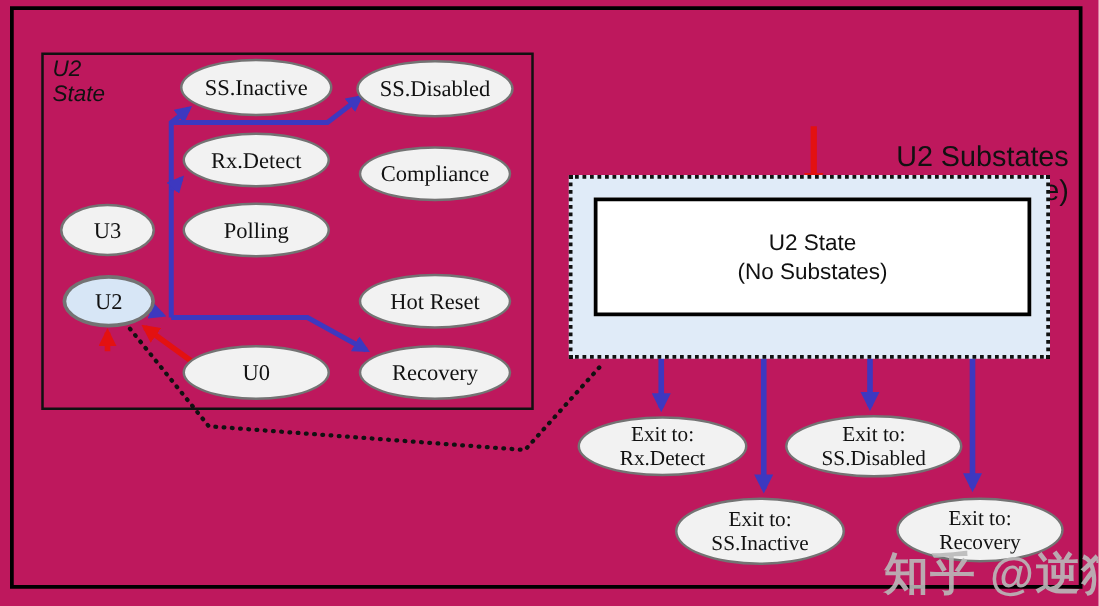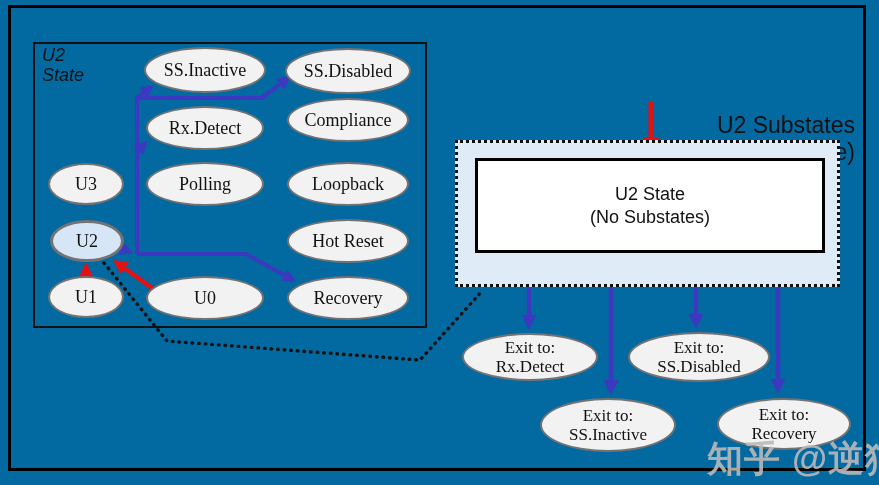--- a/index.html
+++ b/index.html
@@ -1,17 +1,17 @@
 <!DOCTYPE html>
 <html><head>
 <meta charset="utf-8">
 <style>
   html,body{margin:0;padding:0;background:#fff;}
   .stage{
-    position:relative;width:879px;height:485px;background:#0369a1;overflow:hidden;
+    position:relative;width:879px;height:485px;background:#be185d;overflow:hidden;
     font-family:"Liberation Sans","DejaVu Sans",sans-serif;color:#111;
   }
   .frame{
     position:absolute;left:8px;top:5px;width:858px;height:466px;
     border:3px solid #000;box-sizing:border-box;
   }
   .arrows{position:absolute;left:0;top:0;width:879px;height:485px;}
   .panel-left{
     position:absolute;left:33px;top:42px;width:394px;height:286px;
     border:2px solid #111;box-sizing:border-box;background:transparent;
@@ -85,27 +85,25 @@
     <path d="M778,254 L778,390" fill="none" stroke="#3d38c0" stroke-width="4.5" marker-end="url(#ab)"></path>
   </svg>
 
   <div class="panel-left"></div>
   <div class="panel-title">U2
 State</div>
 
   <div class="node" style="left:144px;top:47px;width:122px;height:46px;">SS.Inactive</div>
   <div class="node" style="left:285px;top:48px;width:126px;height:46px;">SS.Disabled</div>
   <div class="node" style="left:146px;top:106px;width:118px;height:44px;">Rx.Detect</div>
-  <div class="node" style="left:287px;top:98px;width:122px;height:44px;">Compliance</div>
+  <div class="node" style="left:287px;top:117px;width:122px;height:44px;">Compliance</div>
   <div class="node" style="left:48px;top:163px;width:76px;height:42px;">U3</div>
   <div class="node" style="left:146px;top:162px;width:118px;height:44px;">Polling</div>
-  <div class="node" style="left:287px;top:162px;width:122px;height:44px;">Loopback</div>
   <div class="node hl" style="left:50px;top:220px;width:74px;height:42px;">U2</div>
   <div class="node" style="left:287px;top:219px;width:122px;height:44px;">Hot Reset</div>
-  <div class="node" style="left:48px;top:276px;width:76px;height:42px;">U1</div>
   <div class="node" style="left:146px;top:276px;width:118px;height:44px;">U0</div>
   <div class="node" style="left:287px;top:276px;width:122px;height:44px;">Recovery</div>
 
   <div class="caption">U2 Substates (None)</div>
 
   <div class="subbox"></div>
 
   <div class="mainrect">U2 State
 (No Substates)</div>
 

